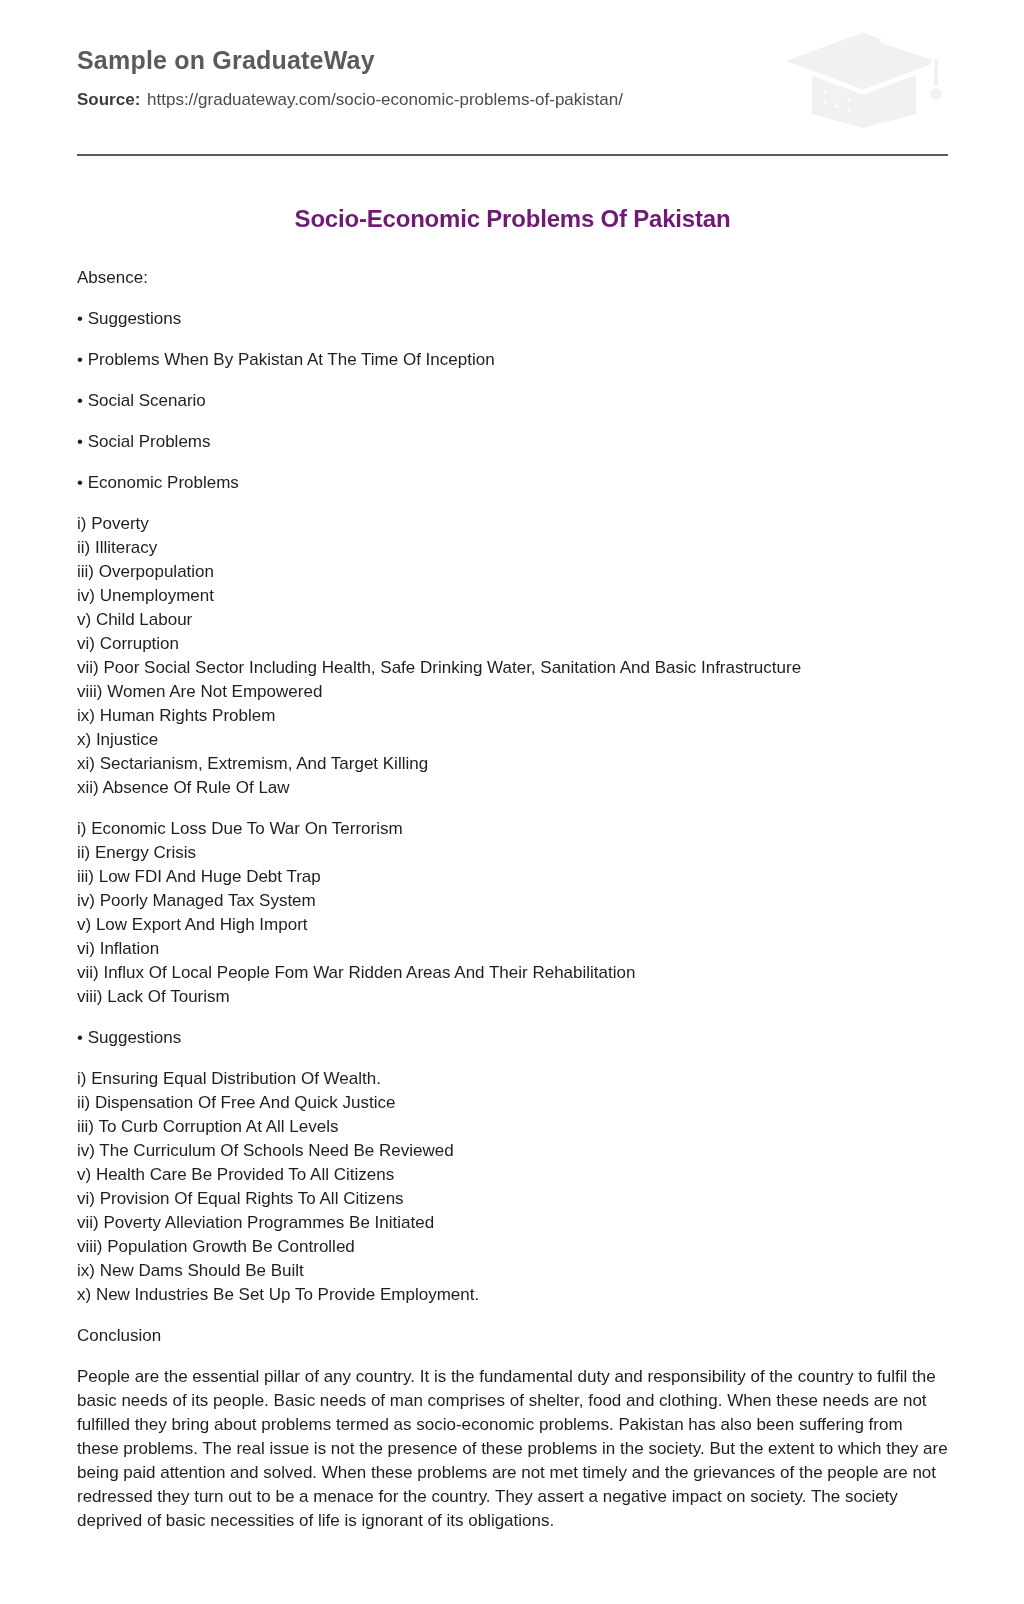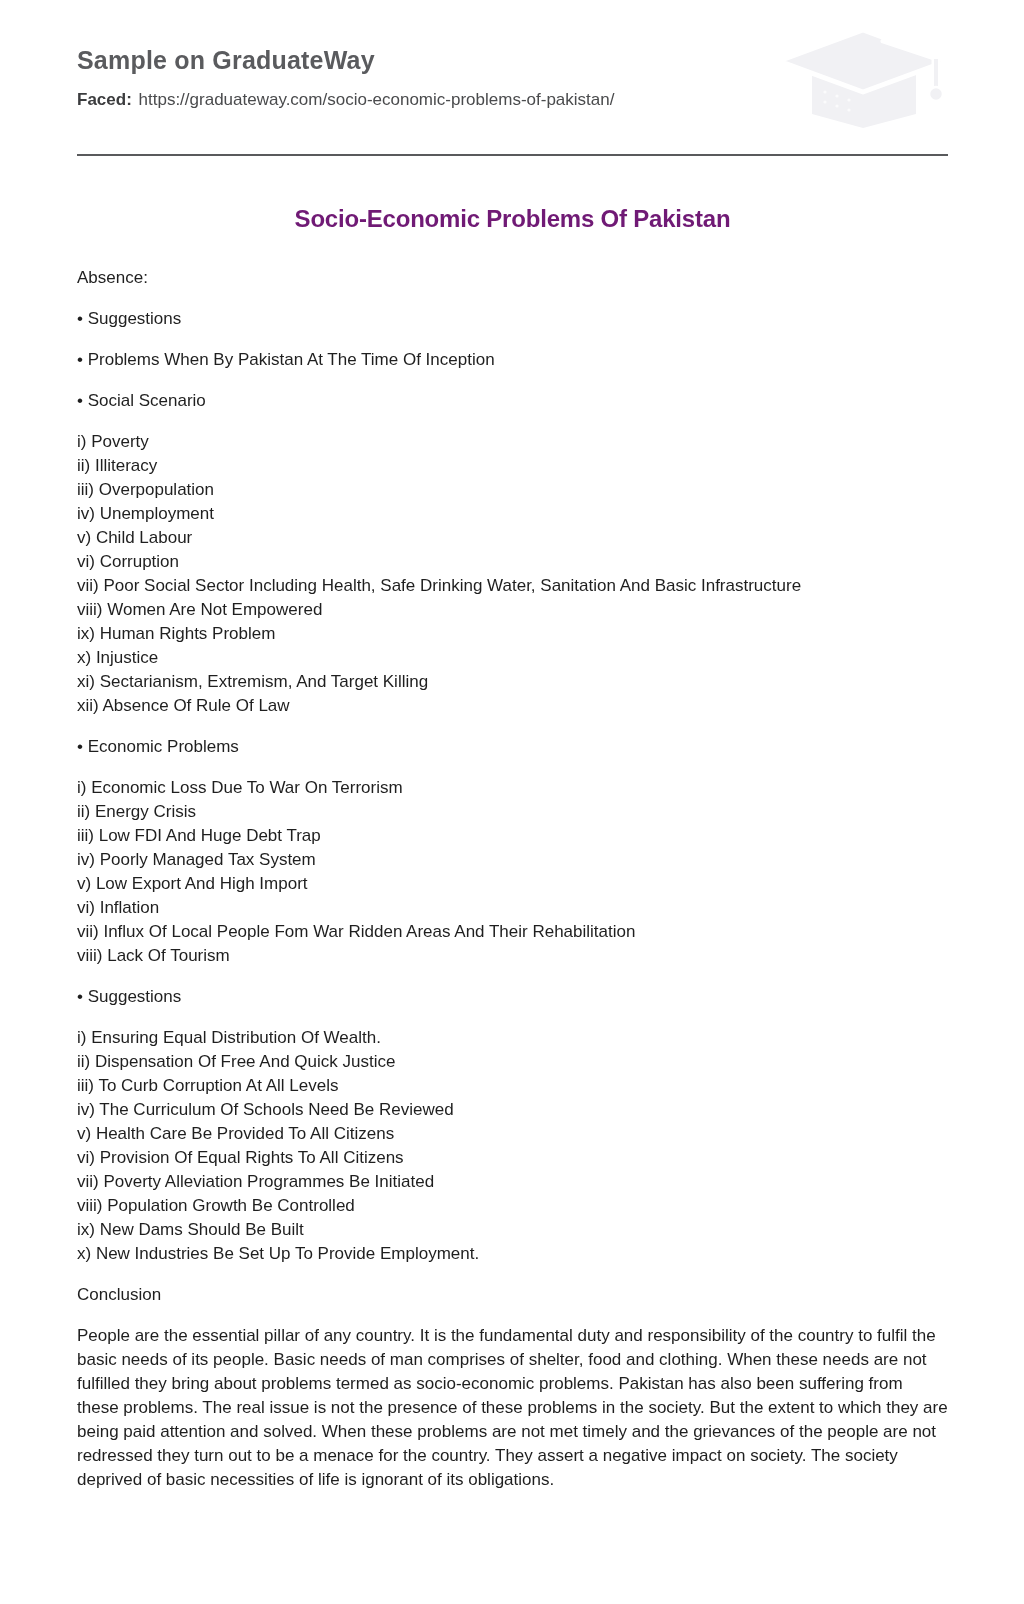--- a/index.html
+++ b/index.html
@@ -85,36 +85,37 @@
 
     <line x1="157" y1="31" x2="157" y2="58" stroke="#ffffff" stroke-width="9"></line>
     <line x1="157" y1="31" x2="157" y2="60" stroke="#f1f1f4" stroke-width="4"></line>
 
     <circle cx="157" cy="66" r="7" fill="#f1f1f4" stroke="#ffffff" stroke-width="2.5"></circle>
   </svg>
 
   <header>
     <h1 class="sample-title">Sample on GraduateWay</h1>
     <p class="source">
-      <span class="label">Faced:</span>
+      <span class="label">Source:</span>
       <span class="url">https://graduateway.com/socio-economic-problems-of-pakistan/</span>
     </p>
   </header>
 
   <hr class="divider">
 
   <h2 class="doc-title">Socio-Economic Problems Of Pakistan</h2>
 
   <div id="doc-body">
       <p class="para">Absence:</p>
       <p class="para">• Suggestions</p>
       <p class="para">• Problems When By Pakistan At The Time Of Inception</p>
       <p class="para">• Social Scenario</p>
+      <p class="para">• Social Problems</p>
+      <p class="para">• Economic Problems</p>
       <p class="para">i) Poverty<br>ii) Illiteracy<br>iii) Overpopulation<br>iv) Unemployment<br>v) Child Labour<br>vi) Corruption<br>vii) Poor Social Sector Including Health, Safe Drinking Water, Sanitation And Basic Infrastructure<br>viii) Women Are Not Empowered<br>ix) Human Rights Problem<br>x) Injustice<br>xi) Sectarianism, Extremism, And Target Killing<br>xii) Absence Of Rule Of Law</p>
-      <p class="para">• Economic Problems</p>
       <p class="para">i) Economic Loss Due To War On Terrorism<br>ii) Energy Crisis<br>iii) Low FDI And Huge Debt Trap<br>iv) Poorly Managed Tax System<br>v) Low Export And High Import<br>vi) Inflation<br>vii) Influx Of Local People Fom War Ridden Areas And Their Rehabilitation<br>viii) Lack Of Tourism</p>
       <p class="para">• Suggestions</p>
       <p class="para">i) Ensuring Equal Distribution Of Wealth.<br>ii) Dispensation Of Free And Quick Justice<br>iii) To Curb Corruption At All Levels<br>iv) The Curriculum Of Schools Need Be Reviewed<br>v) Health Care Be Provided To All Citizens<br>vi) Provision Of Equal Rights To All Citizens<br>vii) Poverty Alleviation Programmes Be Initiated<br>viii) Population Growth Be Controlled<br>ix) New Dams Should Be Built<br>x) New Industries Be Set Up To Provide Employment.</p>
       <p class="para">Conclusion</p>
       <p class="para">People are the essential pillar of any country. It is the fundamental duty and responsibility of the country to fulfil the basic needs of its people. Basic needs of man comprises of shelter, food and clothing. When these needs are not fulfilled they bring about problems termed as socio-economic problems. Pakistan has also been suffering from these problems. The real issue is not the presence of these problems in the society. But the extent to which they are being paid attention and solved. When these problems are not met timely and the grievances of the people are not redressed they turn out to be a menace for the country. They assert a negative impact on society. The society deprived of basic necessities of life is ignorant of its obligations.</p>
     </div>
 
 </div>
 
 </body></html>

